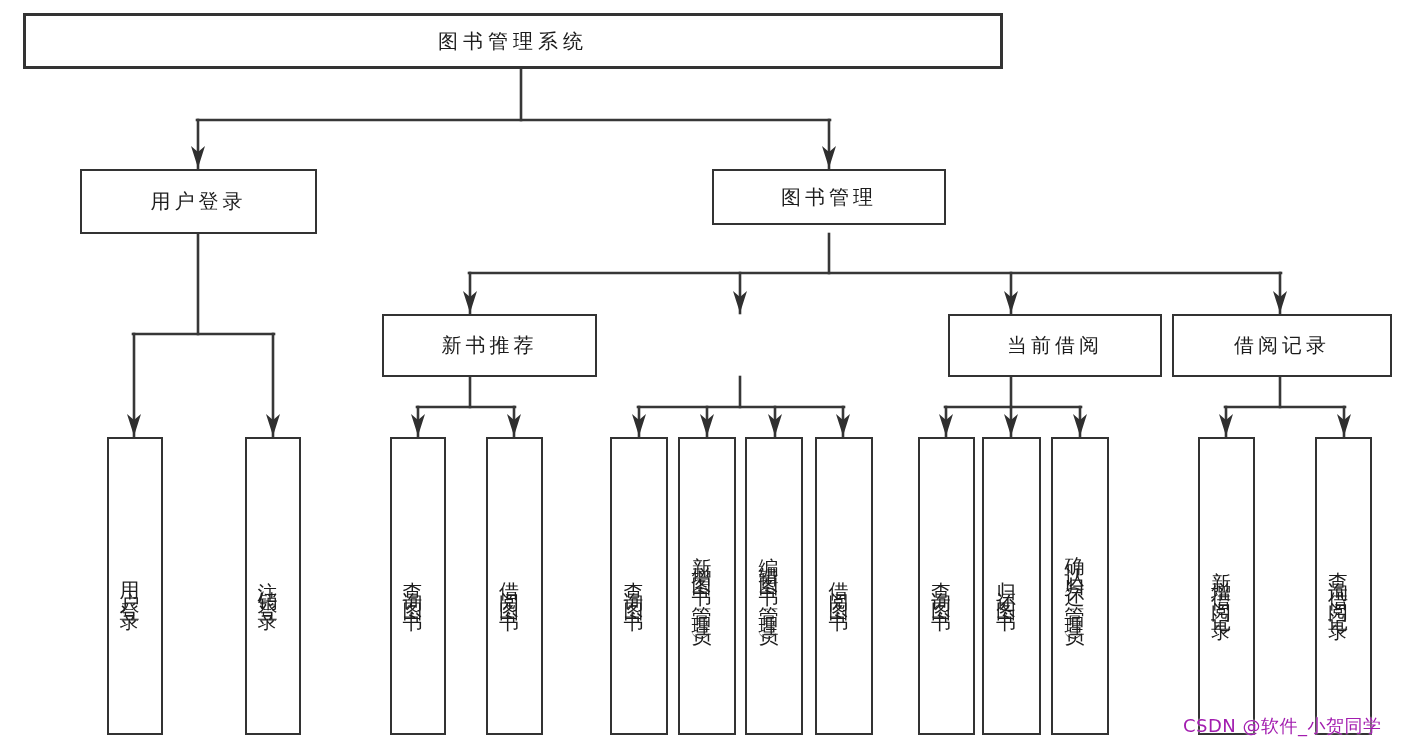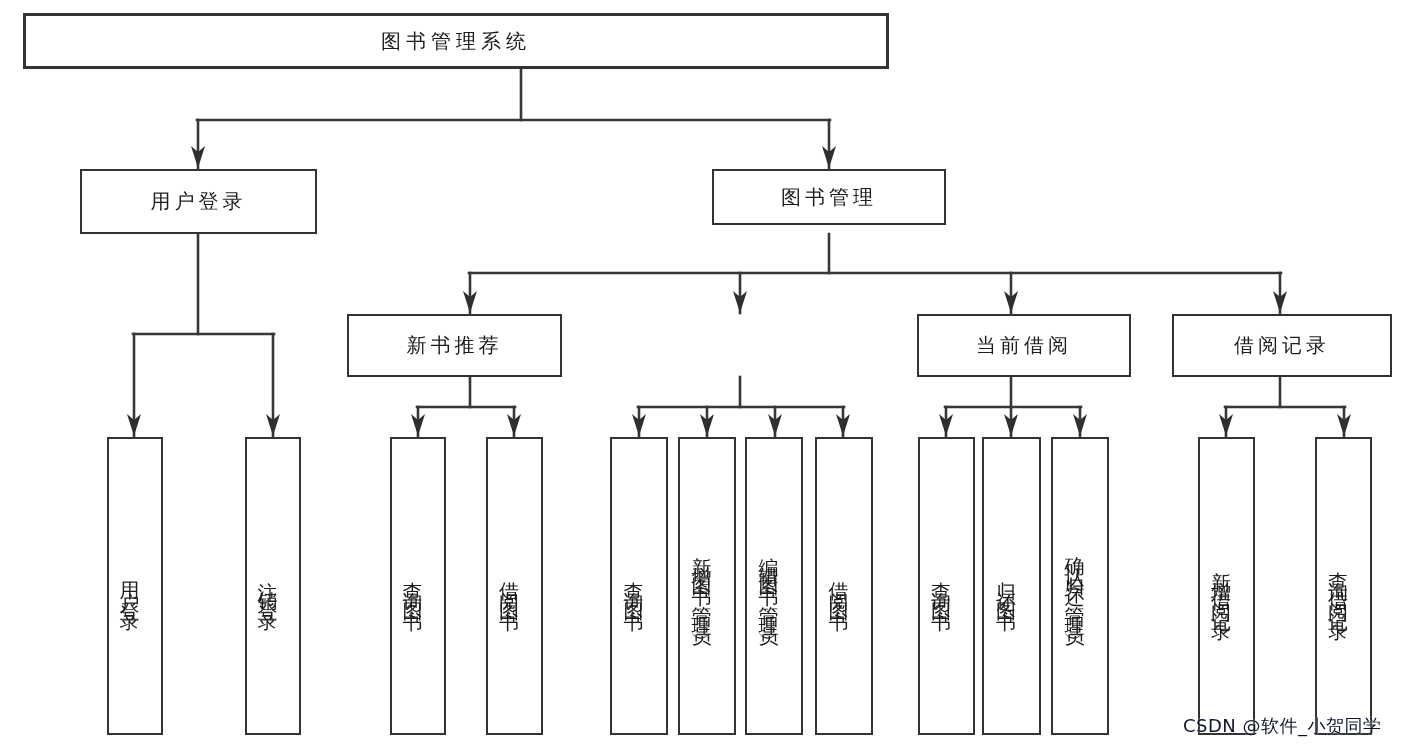--- a/index.html
+++ b/index.html
@@ -16,21 +16,21 @@
   .node.root{border-width:3px;}
   .hlabel{font-size:20px;letter-spacing:4px;white-space:nowrap;}
   .node.root .hlabel{letter-spacing:5px;}
   .vlabel{
     writing-mode:vertical-rl;text-orientation:mixed;
     font-size:20px;letter-spacing:10px;line-height:1;
     padding-block-start:10px; 
   }
   .watermark{
     position:absolute;left:1183px;top:714px;width:215px;
-    font-size:18px;letter-spacing:0.5px;color:#0f172a;white-space:nowrap;
+    font-size:18px;letter-spacing:0.5px;color:#a21caf;white-space:nowrap;
     text-shadow:0 0 2px #ffffff;
   }
 </style>
 </head>
 <body>
 
 <div class="stage">
 
   <svg class="connectors" width="1405" height="747" viewBox="0 0 1405 747">
     <defs>
@@ -75,35 +75,35 @@
       <path d="M1011,407 L1011,436" marker-end="url(#arrow)"></path>
       <path d="M1080,407 L1080,436" marker-end="url(#arrow)"></path>
 
       <path d="M1280,377 L1280,407"></path>
       <path d="M1225,407 L1345,407"></path>
       <path d="M1226,407 L1226,436" marker-end="url(#arrow)"></path>
       <path d="M1344,407 L1344,436" marker-end="url(#arrow)"></path>
     </g>
   </svg>
 
-  <div class="node root" style="left:23px;top:13px;width:866px;height:56px">
+  <div class="node root" style="left:23px;top:13px;width:980px;height:56px">
     <span class="hlabel">图书管理系统</span>
   </div>
 
   <div class="node" style="left:80px;top:169px;width:237px;height:65px">
     <span class="hlabel">用户登录</span>
   </div>
   <div class="node" style="left:712px;top:169px;width:234px;height:56px">
     <span class="hlabel">图书管理</span>
   </div>
 
-  <div class="node" style="left:347px;top:314px;width:215px;height:63px">
+  <div class="node" style="left:382px;top:314px;width:215px;height:63px">
     <span class="hlabel">新书推荐</span>
   </div>
-  <div class="node" style="left:917px;top:314px;width:214px;height:63px">
+  <div class="node" style="left:948px;top:314px;width:214px;height:63px">
     <span class="hlabel">当前借阅</span>
   </div>
   <div class="node" style="left:1172px;top:314px;width:220px;height:63px">
     <span class="hlabel">借阅记录</span>
   </div>
 
   <div class="node leaf" style="left:107px;top:437px;width:56px;height:298px">
     <span class="vlabel">用户登录</span>
   </div>
   <div class="node leaf" style="left:245px;top:437px;width:56px;height:298px">

